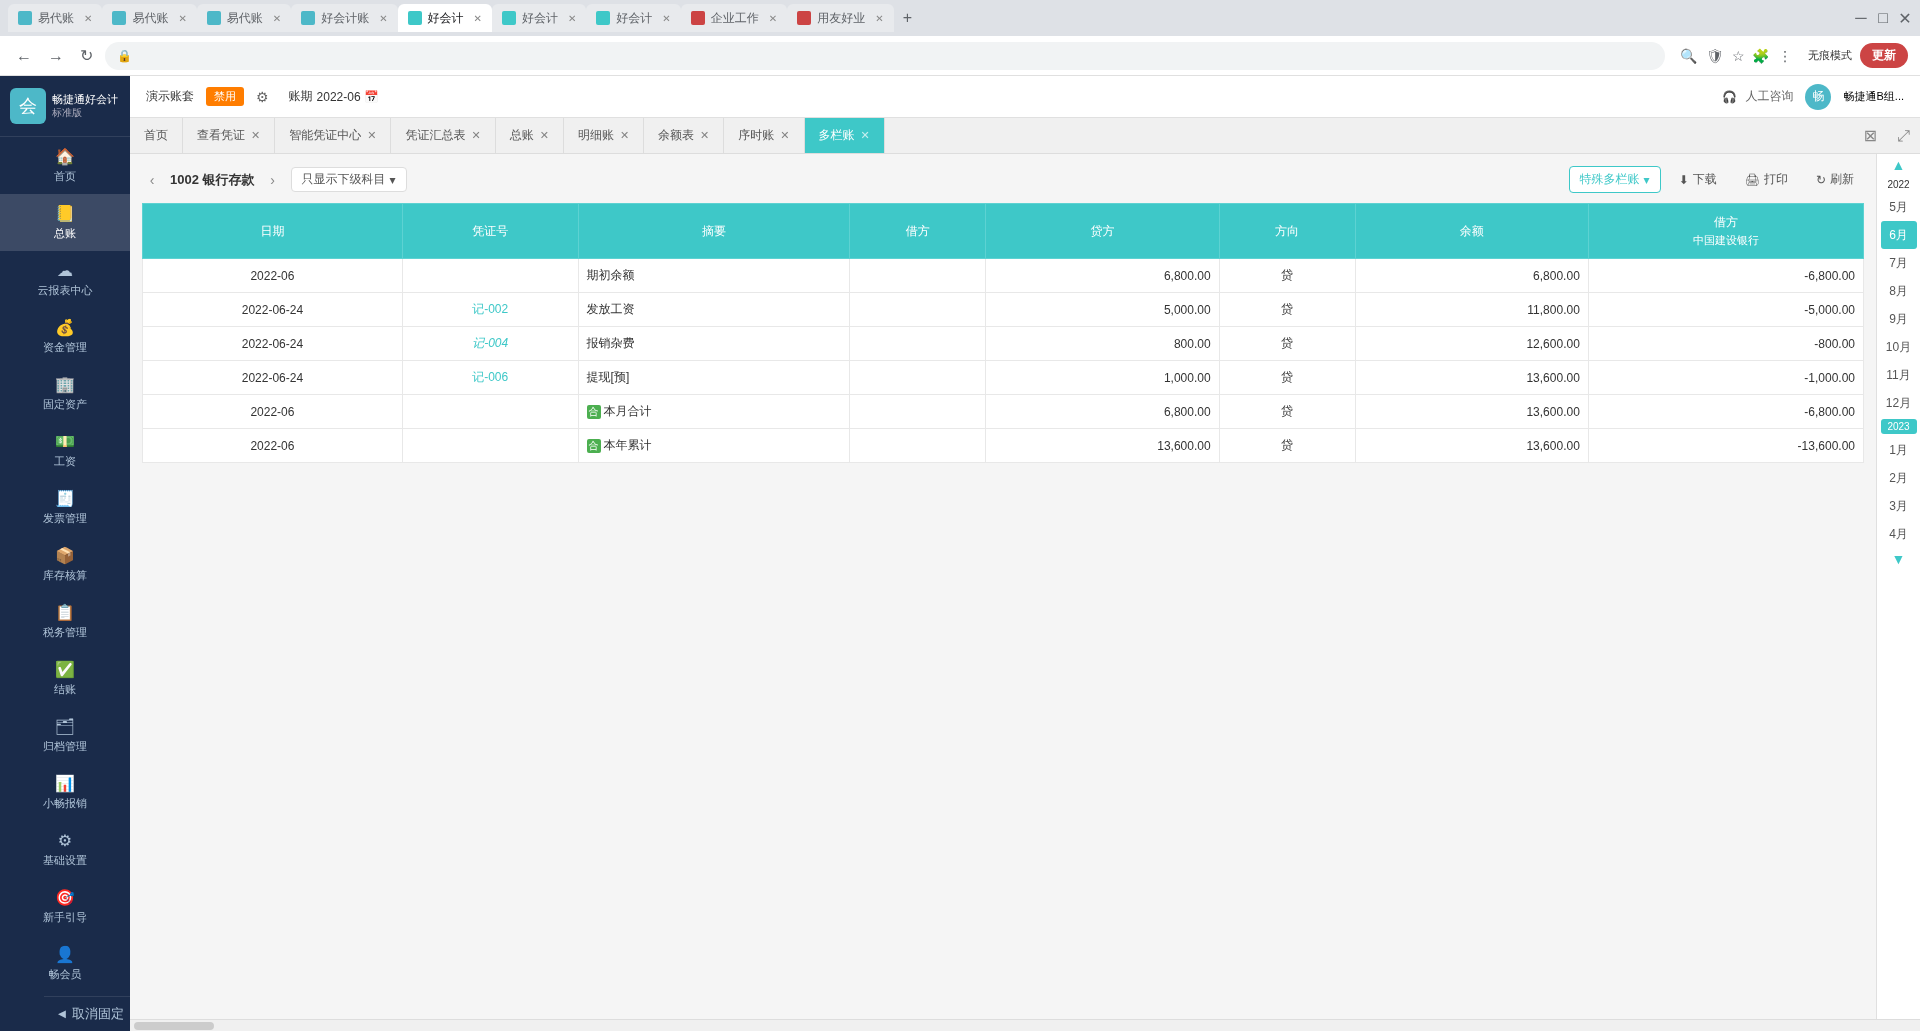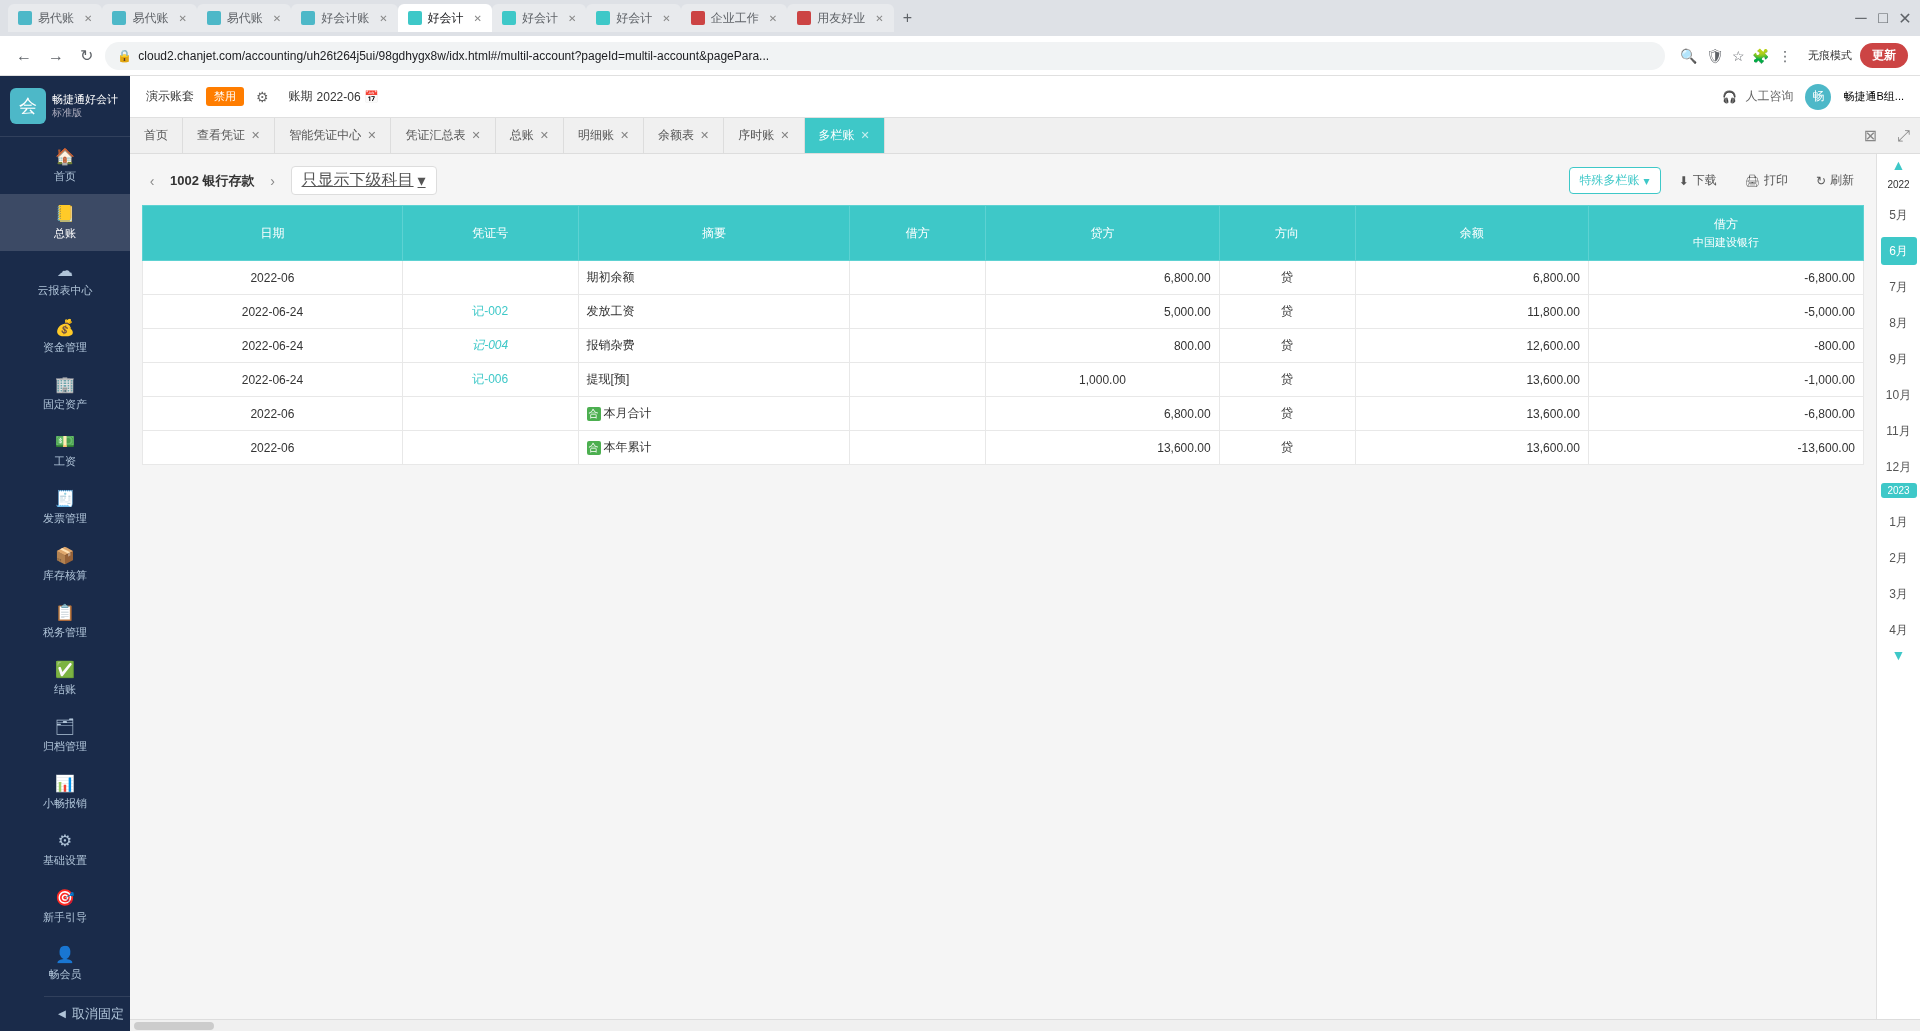--- a/index.html
+++ b/index.html
@@ -59,36 +59,36 @@
     .expand-btn { padding: 0 10px; font-size: 16px; color: #888; cursor: pointer; display: flex; align-items: center; }
 
     
     .content-area { flex: 1; display: flex; overflow: hidden; }
     .ledger-panel { flex: 1; padding: 12px; overflow: auto; }
 
     
     .account-nav { display: flex; align-items: center; gap: 8px; margin-bottom: 10px; }
     .account-nav-btn { width: 20px; height: 20px; display: flex; align-items: center; justify-content: center; cursor: pointer; color: #888; font-size: 14px; }
     .account-code { font-size: 13px; color: #333; font-weight: bold; text-align: center; }
-    .filter-dropdown { border: 1px solid #ddd; border-radius: 4px; padding: 3px 10px; font-size: 16px; color: #555; cursor: pointer; display: flex; align-items: center; gap: 4px; background: #fff; text-decoration: underline; }
+    .filter-dropdown { border: 1px solid #ddd; border-radius: 4px; padding: 3px 10px; font-size: 12px; color: #555; cursor: pointer; display: flex; align-items: center; gap: 4px; background: #fff; }
     .action-btns { margin-left: auto; display: flex; gap: 8px; align-items: center; }
     .btn-special { border: 1px solid #3ec8c8; color: #3ec8c8; background: #fff; border-radius: 4px; padding: 4px 10px; font-size: 12px; cursor: pointer; display: flex; align-items: center; gap: 4px; }
     .btn-action { color: #555; background: transparent; border: none; padding: 4px 10px; font-size: 12px; cursor: pointer; display: flex; align-items: center; gap: 4px; }
 
     
     .ledger-table { width: 100%; border-collapse: collapse; background: #fff; border: 1px solid #e0e0e0; }
     .ledger-table th { background: #3ec8c8; color: #fff; padding: 10px 8px; text-align: center; font-size: 12px; font-weight: normal; border: 1px solid #5dd2d2; white-space: nowrap; }
     .ledger-table td { padding: 8px; border: 1px solid #e8e8e8; font-size: 12px; color: #333; text-align: center; white-space: nowrap; }
     .link-cell { color: #3ec8c8; cursor: pointer; text-decoration: none; }
     .summary-icon { display: inline-block; width: 14px; height: 14px; background: #4caf50; color: #fff; border-radius: 2px; font-size: 10px; text-align: center; line-height: 14px; margin-right: 3px; }
     .th-sub { font-size: 11px; margin-top: 2px; }
 
     
     .calendar-panel { width: 44px; background: #fff; border-left: 1px solid #e0e0e0; display: flex; flex-direction: column; align-items: center; overflow-y: auto; }
-    .cal-month { width: 36px; height: 28px; display: flex; align-items: center; justify-content: center; font-size: 12px; color: #555; cursor: pointer; border-radius: 3px; margin-top: 8px; }
+    .cal-month { width: 36px; height: 28px; display: flex; align-items: center; justify-content: center; font-size: 12px; color: #555; cursor: pointer; border-radius: 3px; }
     .cal-month.active { background: #3ec8c8; color: #fff; border-radius: 3px; }
     .cal-scroll-btn { width: 36px; height: 22px; display: flex; align-items: center; justify-content: center; cursor: pointer; color: #3ec8c8; font-size: 14px; }
 
     
     .h-scrollbar { height: 12px; background: #f0f0f0; border-top: 1px solid #ddd; display: flex; align-items: center; padding: 0 4px; }
     .h-scroll-thumb { height: 8px; width: 80px; background: #ccc; border-radius: 4px; }
   </style>
 </head>
 <body>
 
@@ -147,21 +147,20 @@
     <div class="win-btn">✕</div>
   </div>
 </div>
 
 <div class="address-bar-row">
   <span class="nav-btn">←</span>
   <span class="nav-btn">→</span>
   <span class="nav-btn">↻</span>
   <div class="address-bar">
     <span>🔒</span>
-    <span style="margin-left:6px;">cloud2.chanjet.com/accounting/uh26t264j5ui/98gdhygx8w/idx.html#/multil-account?pageId=multil-account&amp;pagePara...</span>
   </div>
   <div class="address-bar-icons">
     <span class="addr-icon">🔍</span>
     <span class="addr-icon">🛡</span>
     <span class="addr-icon">☆</span>
     <span class="addr-icon">🧩</span>
     <span class="addr-icon">⋮</span>
   </div>
   <div class="profile-area">
     <span style="font-size:11px;color:#333;">无痕模式</span>
@@ -379,21 +378,21 @@
                 <td style="text-align: right;">800.00</td>
                 <td style="text-align: center;">贷</td>
                 <td style="text-align: right;">12,600.00</td>
                 <td style="text-align: right;">-800.00</td>
               </tr>
               <tr>
                 <td style="text-align: center;">2022-06-24</td>
                 <td style="text-align: center;"><span class="link-cell">记-006</span></td>
                 <td style="text-align: left;">提现[预]</td>
                 <td style="text-align: right;"></td>
-                <td style="text-align: center;">1,000.00</td>
+                <td style="text-align: right;">1,000.00</td>
                 <td style="text-align: center;">贷</td>
                 <td style="text-align: right;">13,600.00</td>
                 <td style="text-align: right;">-1,000.00</td>
               </tr>
               <tr>
                 <td style="text-align: center;">2022-06</td>
                 <td style="text-align: center;"></td>
                 <td style="text-align: left;"><span class="summary-icon">合</span>本月合计</td>
                 <td style="text-align: right;"></td>
                 <td style="text-align: right;">6,800.00</td>

